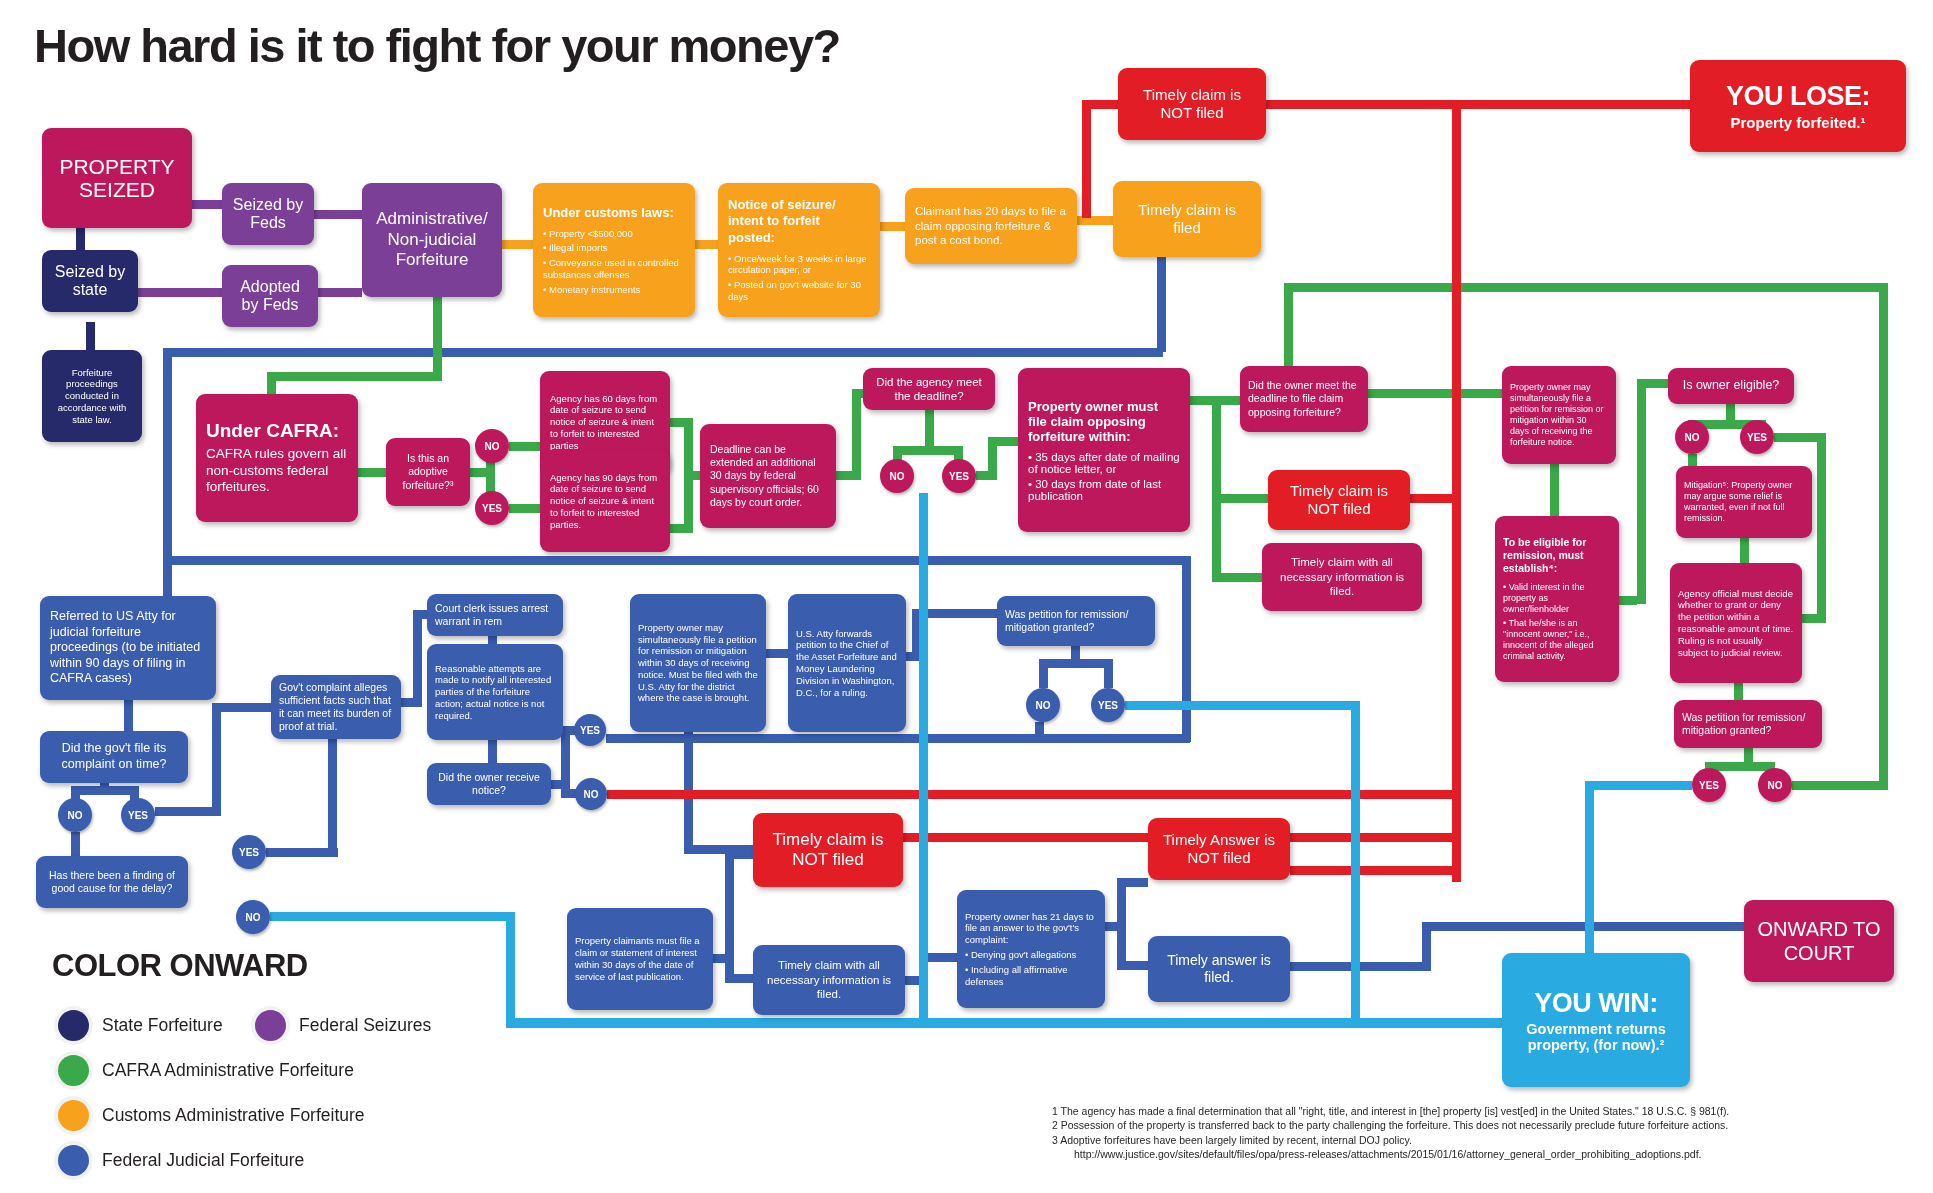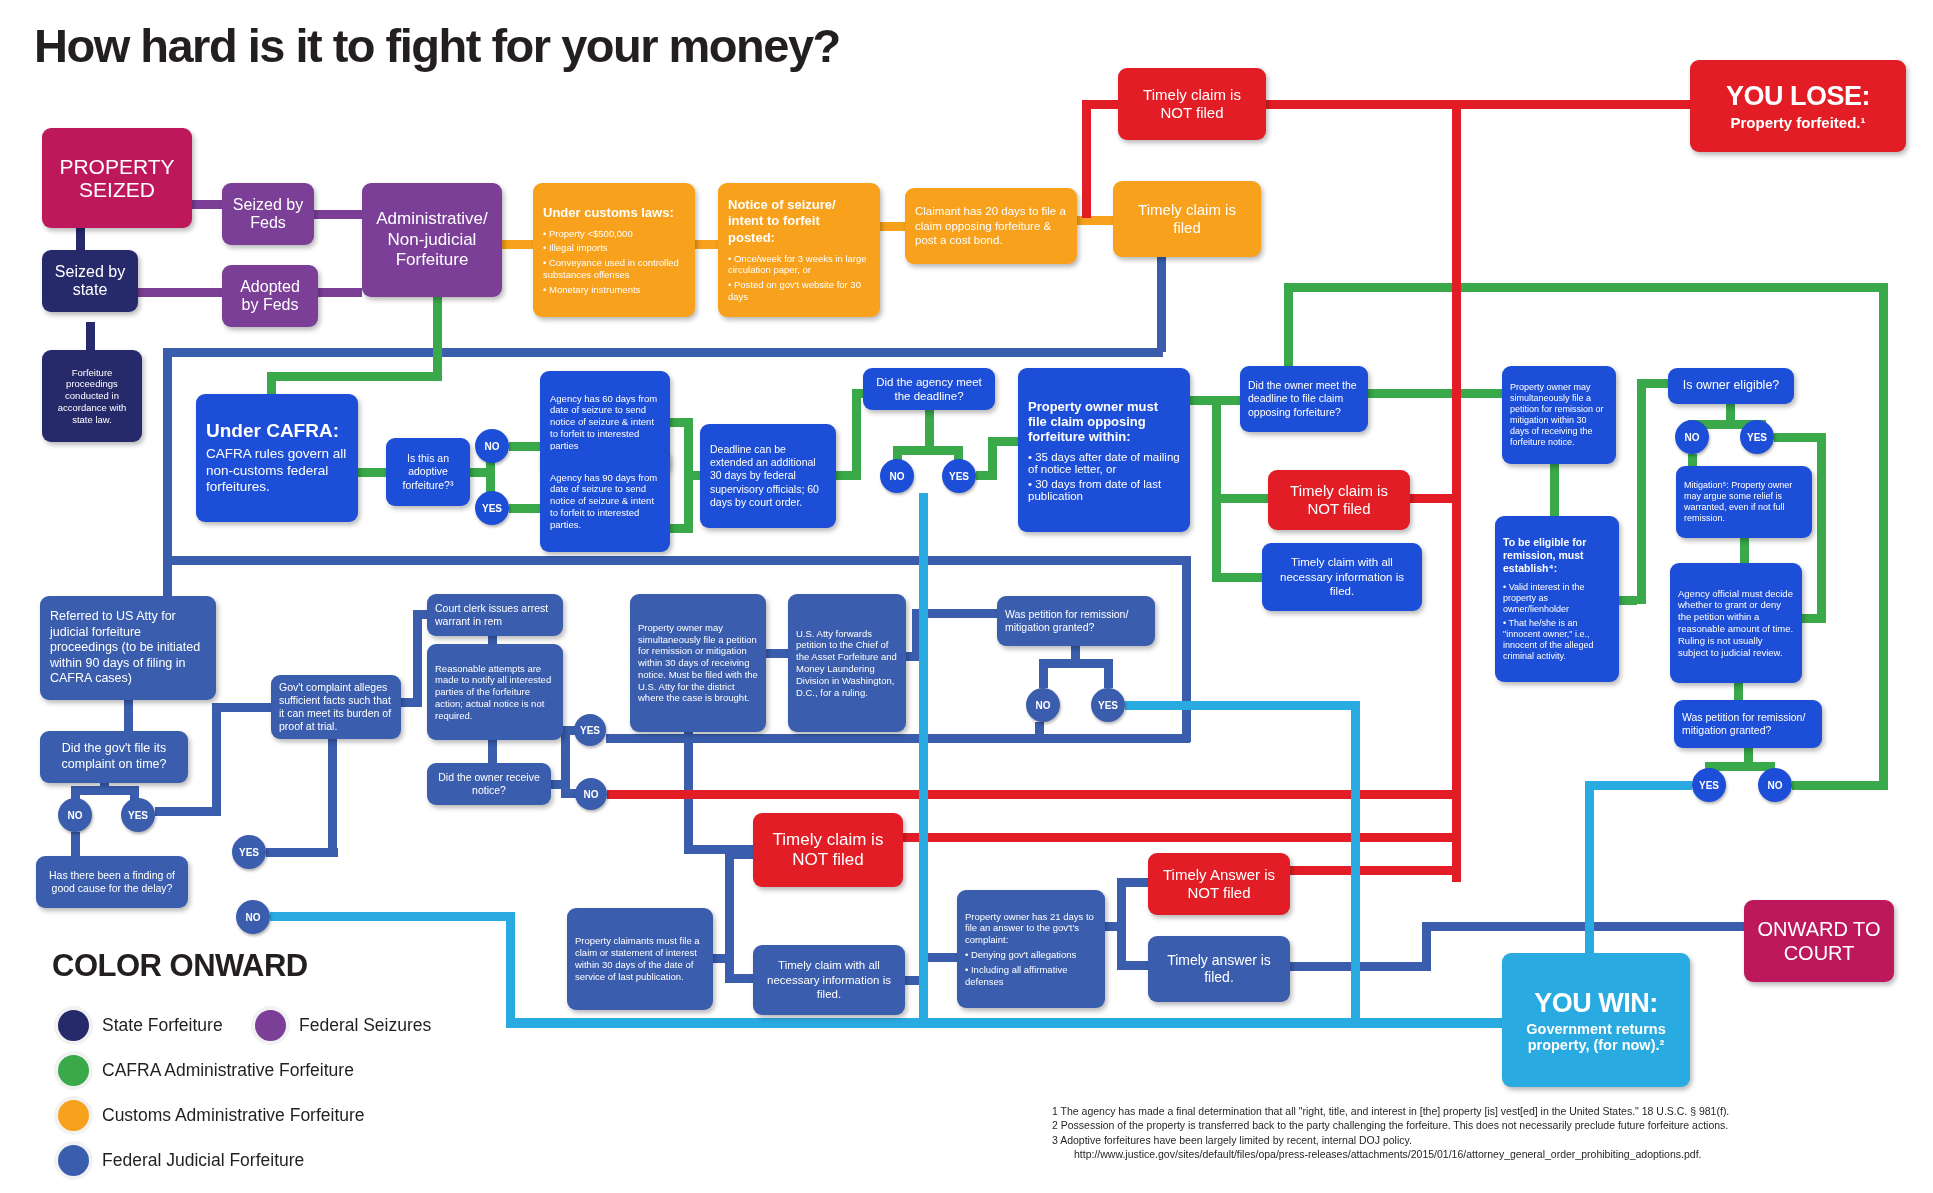--- a/index.html
+++ b/index.html
@@ -7,21 +7,21 @@
           font-family:"Liberation Sans",sans-serif;}
   #title{position:absolute;left:34px;top:18px;font-size:47px;font-weight:900;color:#231f20;
          letter-spacing:-1.5px;}
   .ln{position:absolute;}
   .Lnav{background:#262a6b}.Lpur{background:#7b3f98}.Lgrn{background:#39a949}
   .Lorg{background:#f7a11c}.Lblu{background:#3a5dae}.Lred{background:#e21d25}.Lcyn{background:#29abe2}
   .bx{position:absolute;border-radius:9px;color:#fff;box-sizing:border-box;
       box-shadow:2px 3px 5px rgba(0,0,0,.28);padding:8px 10px;display:flex;flex-direction:column;
       justify-content:center;text-align:center;}
   .tl{text-align:left;align-items:flex-start;}
-  .navy{background:#262a6b}.pur{background:#7b3f98}.grn{background:#1d4ed8}.org{background:#f7a11c}
+  .navy{background:#262a6b}.pur{background:#7b3f98}.grn{background:#be185d}.org{background:#f7a11c}
   .blu{background:#3a5dae}.red{background:#e21d25}.cyanbx{background:#29abe2}.mag{background:#be185d}
   .f8{font-size:9px;line-height:1.22}
   .f9{font-size:9.5px;line-height:1.24}
   .f10{font-size:10.5px;line-height:1.25}
   .f11{font-size:11.5px;line-height:1.25}
   .f12{font-size:12.5px;line-height:1.25}
   .f14{font-size:14px;line-height:1.2}
   .f15{font-size:15px;line-height:1.2}
   .f16{font-size:16px;line-height:1.15}
   .f17{font-size:17px;line-height:1.2}
@@ -325,21 +325,21 @@
       <span>Property claimants must file a claim or statement of interest within 30 days of the date of service of last publication.</span>
     </div>
   <div class="bx blu f11 b" style="left:753px;top:945px;width:152px;height:70px">
       <span>Timely claim with all necessary information is filed.</span>
     </div>
   <div class="bx blu tl f9" style="left:957px;top:890px;width:148px;height:118px;padding:6px 8px">
     <span class="b">Property owner has 21 days to file an answer to the gov't's complaint:</span>
     <span class="bullet">• Denying gov't allegations</span>
     <span class="bullet">• Including all affirmative defenses</span>
   </div>
-  <div class="bx red f15 b" style="left:1148px;top:853px;width:142px;height:62px">
+  <div class="bx red f15 b" style="left:1148px;top:818px;width:142px;height:62px">
       <span>Timely Answer is NOT filed</span>
     </div>
   <div class="bx cyanbx" style="left:1502px;top:953px;width:188px;height:134px">
     <span class="big">YOU WIN:</span>
     <span class="sub" style="font-size:14.5px">Government returns property, (for now).²</span>
   </div>
 
   <div class="bx blu f14 b" style="left:1148px;top:936px;width:142px;height:66px">
       <span>Timely answer is filed.</span>
     </div>

